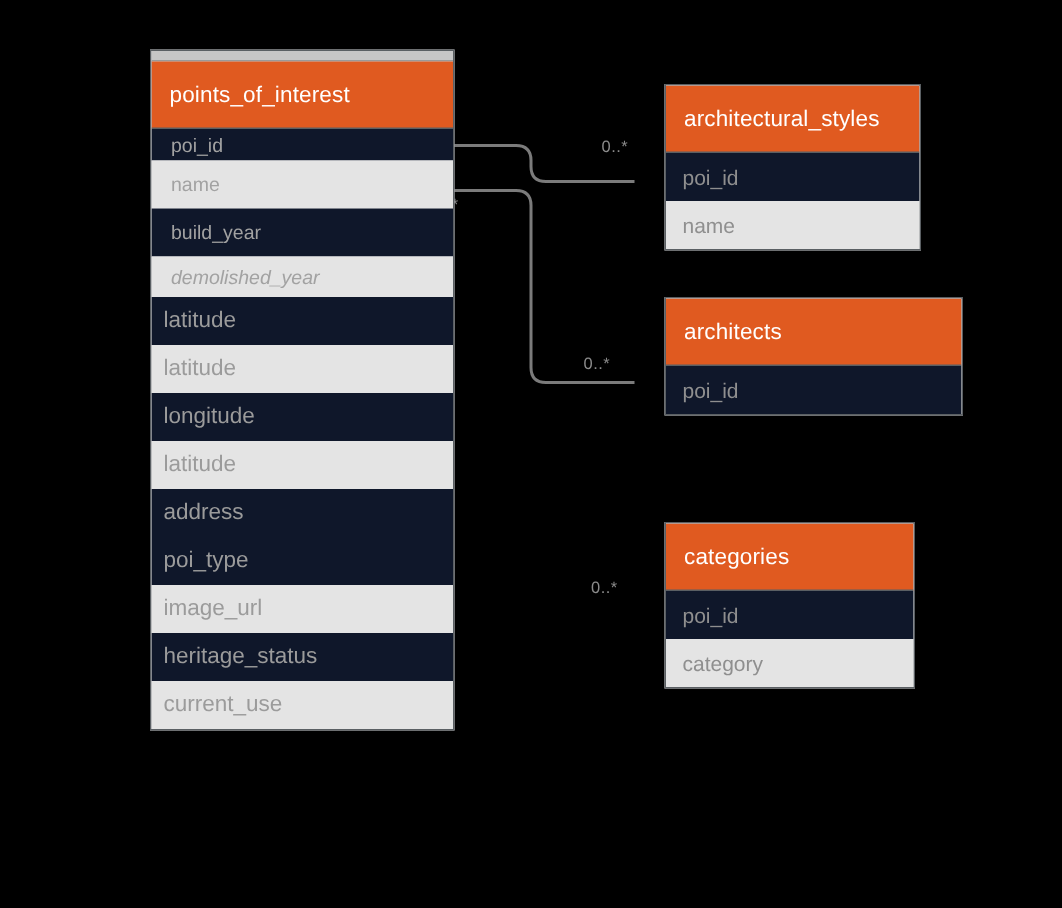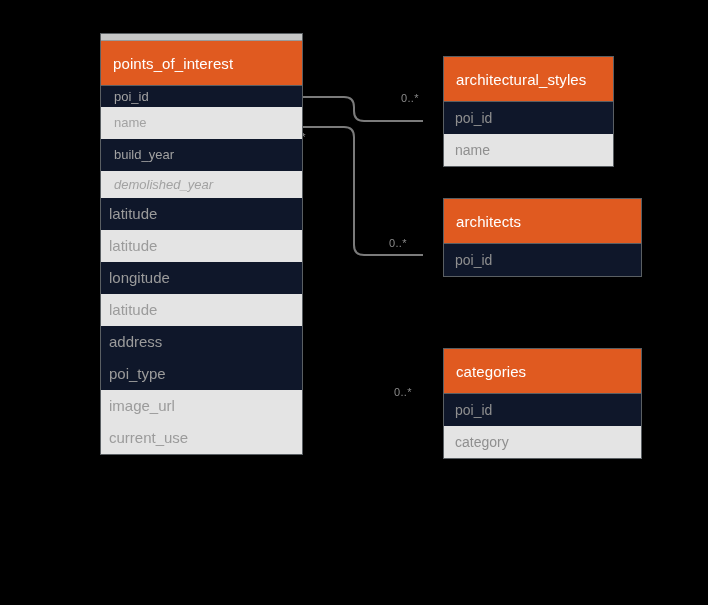--- a/index.html
+++ b/index.html
@@ -119,33 +119,34 @@
     <div class="attr small alt">name</div>
     <div class="attr small">build_year</div>
     <div class="attr small alt r3">demolished_year</div>
     <div class="attr">latitude</div>
     <div class="attr alt">latitude</div>
     <div class="attr">longitude</div>
     <div class="attr alt">latitude</div>
     <div class="attr">address</div>
     <div class="attr">poi_type</div>
     <div class="attr alt">image_url</div>
+    <div class="attr">heritage_status</div>
     <div class="attr alt">current_use</div>
   </div>
 
   <div class="entity entity-side" style="left:423px; top:56px; width:171px;">
     <div class="entity-title">architectural_styles</div>
     <div class="attr">poi_id</div>
     <div class="attr alt">name</div>
   </div>
 
   <div class="entity entity-side" style="left:423px; top:198px; width:199px;">
     <div class="entity-title">architects</div>
     <div class="attr">poi_id</div>
   </div>
 
-  <div class="entity entity-side" style="left:423px; top:348px; width:199px;">
+  <div class="entity entity-side" style="left:423px; top:348px; width:167px;">
     <div class="entity-title">categories</div>
     <div class="attr">poi_id</div>
     <div class="attr alt">category</div>
   </div>
 
 </div>
 
 </body></html>

